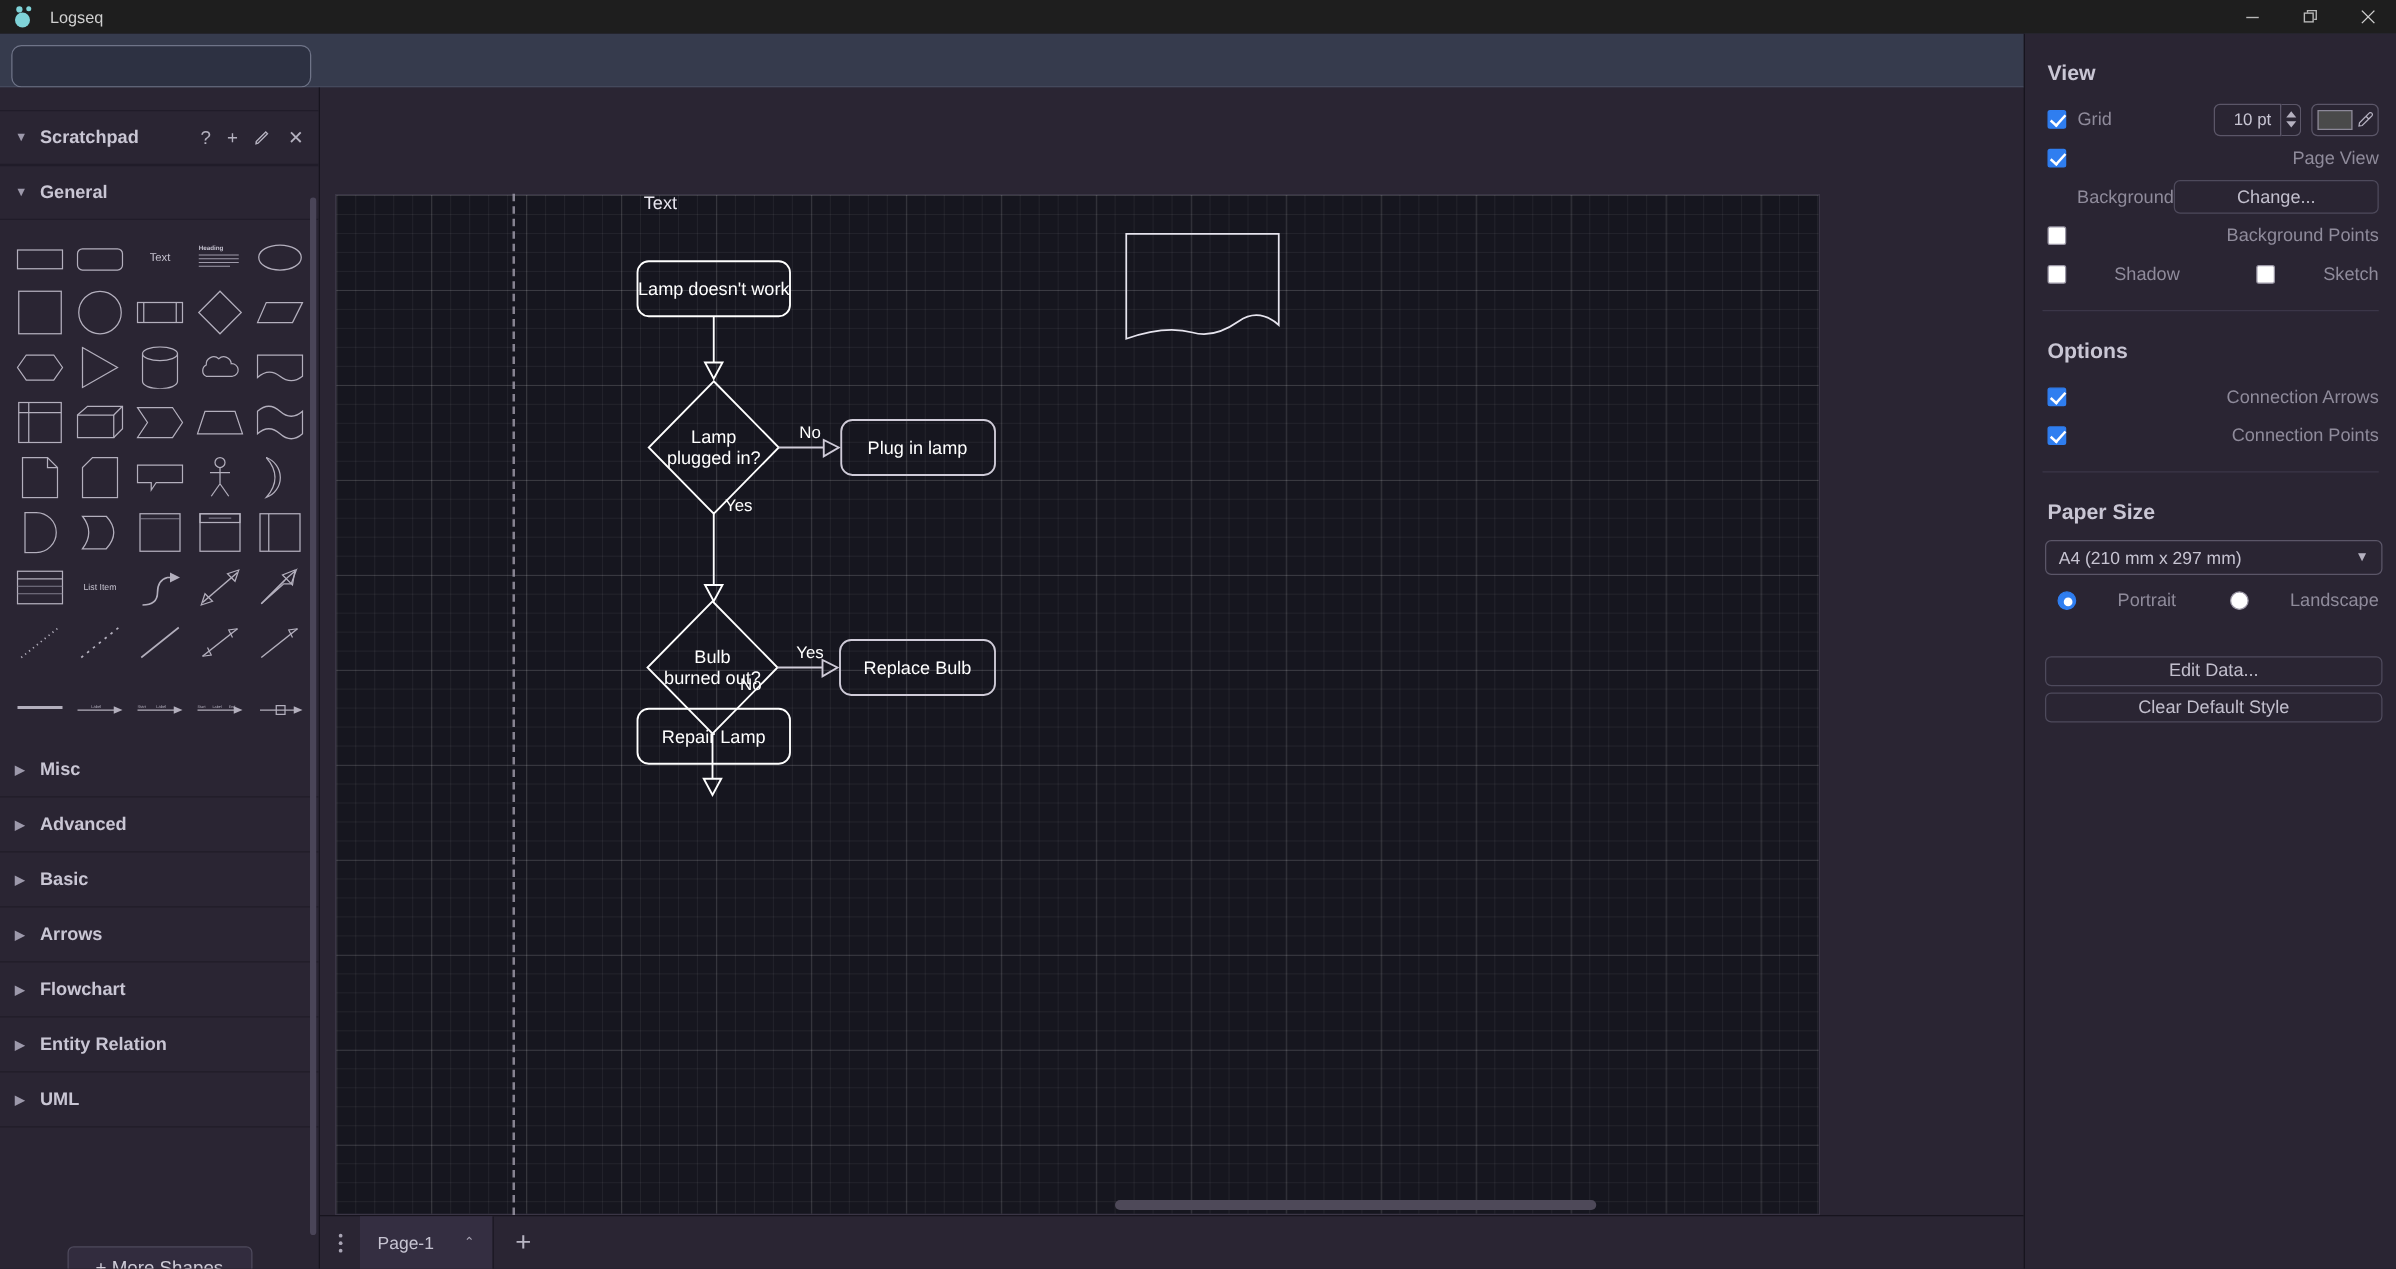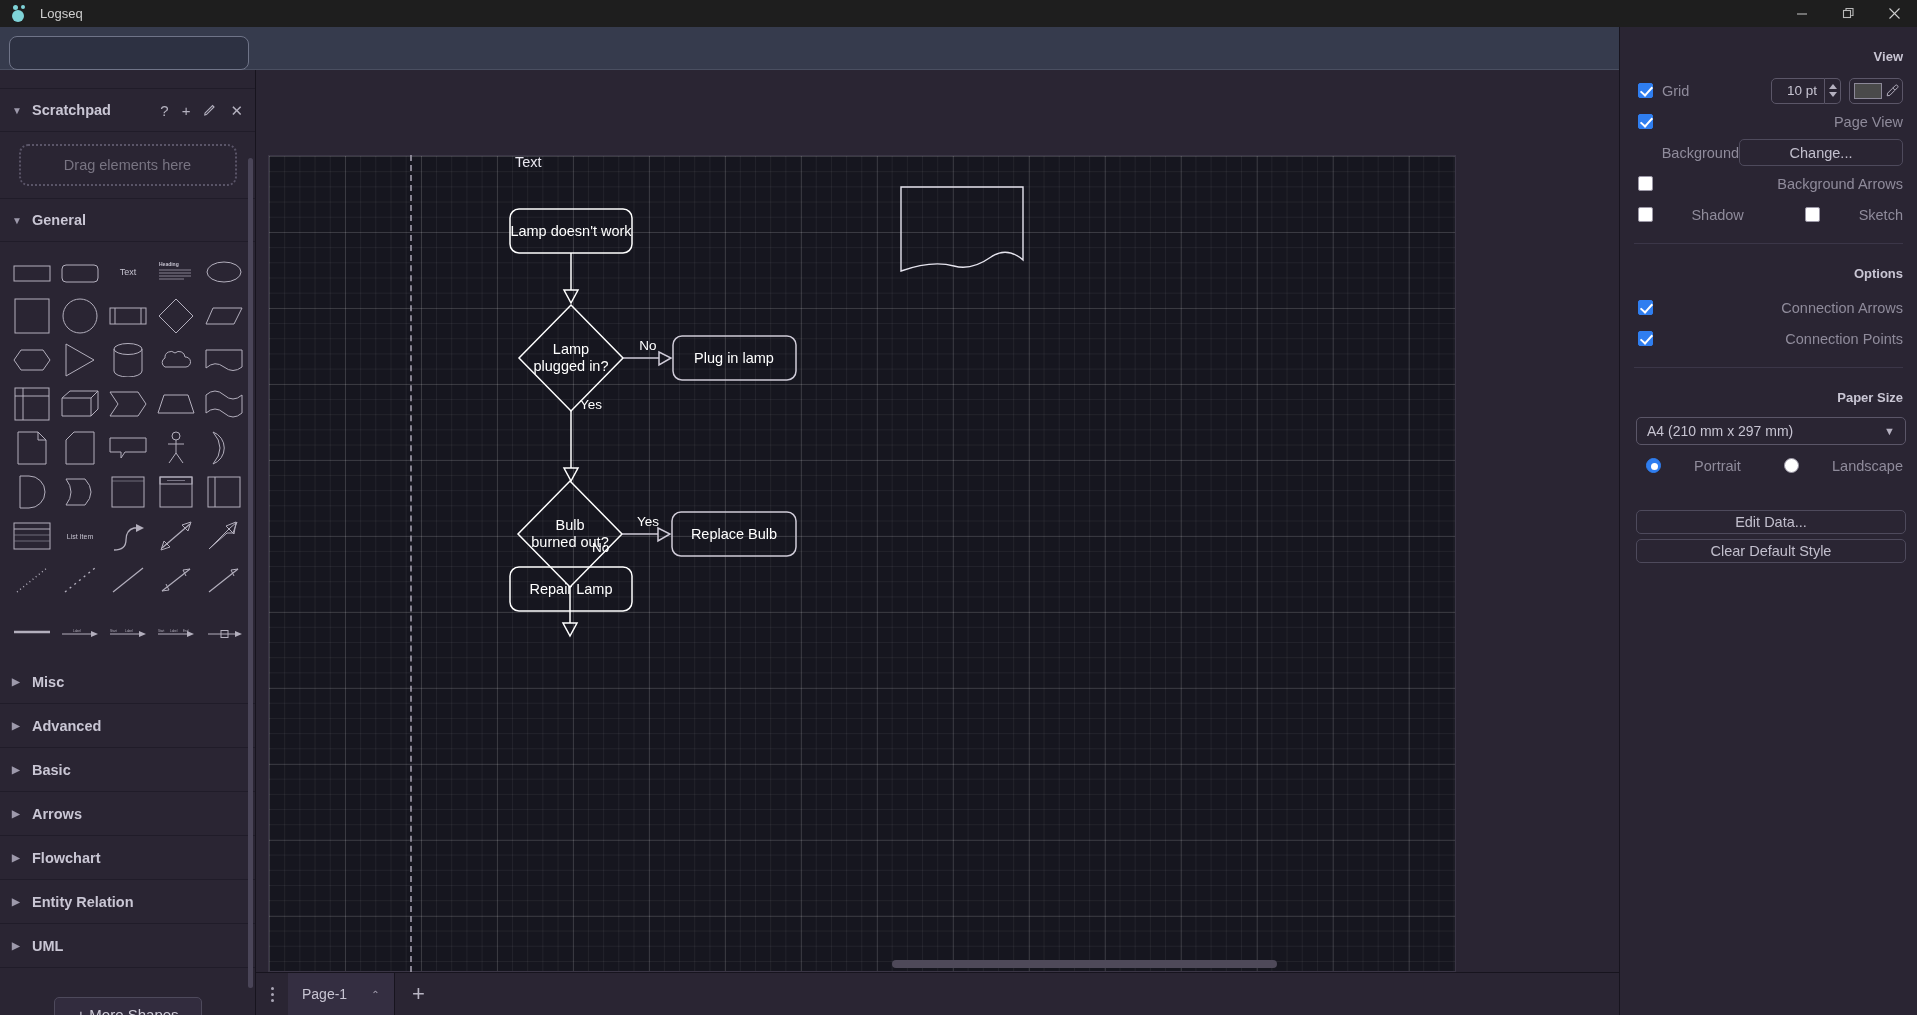--- a/index.html
+++ b/index.html
@@ -109,21 +109,21 @@
     border-right:1px solid #17141e;
   }
   .pagetab .chev{ font-size:10px; color:#a9a5b5; }
   .addpage{ width:48px; height:43px; display:flex; align-items:center; justify-content:center; color:#b8b5c3; font-size:22px;}
 
   
   .rightpanel{
     position:absolute; left:1619px; top:27px; width:298px; height:988px;
     background:#2a2533; border-left:1px solid #17141e; padding:0 14px;
   }
-  .rp-title{ font-size:13px; font-weight:bold; color:#c9c6d4; margin:22px 0 12px 4px;text-align:right;}
+  .rp-title{ font-size:17px; font-weight:bold; color:#c9c6d4; margin:22px 0 12px 4px;}
   .rp-row{ display:flex; align-items:center; height:29px; margin-bottom:2px;justify-content:space-between; }
   .cb{
     width:15px; height:15px; border-radius:2px; border:1px solid #9b97a6; background:#fff;
     flex:0 0 auto; position:relative; margin-right:9px; margin-left:4px;
   }
   .cb.on{ background:#2f7ef0; border-color:#2f7ef0; }
   .cb.on::after{
     content:""; position:absolute; left:4px; top:0px; width:5px; height:10px;
     border:solid #fff; border-width:0 2px 2px 0; transform:rotate(42deg);
   }
@@ -211,21 +211,20 @@
         <span>?</span>
         <span>+</span>
         <span>
           <svg width="14" height="14" viewBox="0 0 14 14">
               <path d="M2 11.2 L9.6 3.6 L11 5 L3.4 12.6 L1.8 13 Z" fill="none" stroke="#b4b1bf" stroke-width="1.1"></path>
             </svg>
         </span>
         <span>✕</span>
       </span>
     </div>
-    <div class="dropzone">Drag elements here</div>
 
     <div class="sec-hdr">
       <span class="tri">▼</span>
       <span class="lbl">General</span>
     </div>
 
     <div class="palette">
 
       <div class="prow">
         <div class="pcell">
@@ -662,21 +661,21 @@
     </div>
 
     <div class="rp-row">
       <div style="width:28px"></div>
       <div class="rp-lab">Background</div>
       <div class="btn changebtn">Change...</div>
     </div>
 
     <div class="rp-row">
       <div class="cb"></div>
-      <div class="rp-lab">Background Arrows</div>
+      <div class="rp-lab">Background Points</div>
     </div>
 
     <div class="rp-row">
       <div class="cb"></div>
       <div class="rp-lab">Shadow</div>
       <div class="cb" style="margin-left:32px"></div>
       <div class="rp-lab">Sketch</div>
     </div>
 
     <div class="rp-div"></div>

